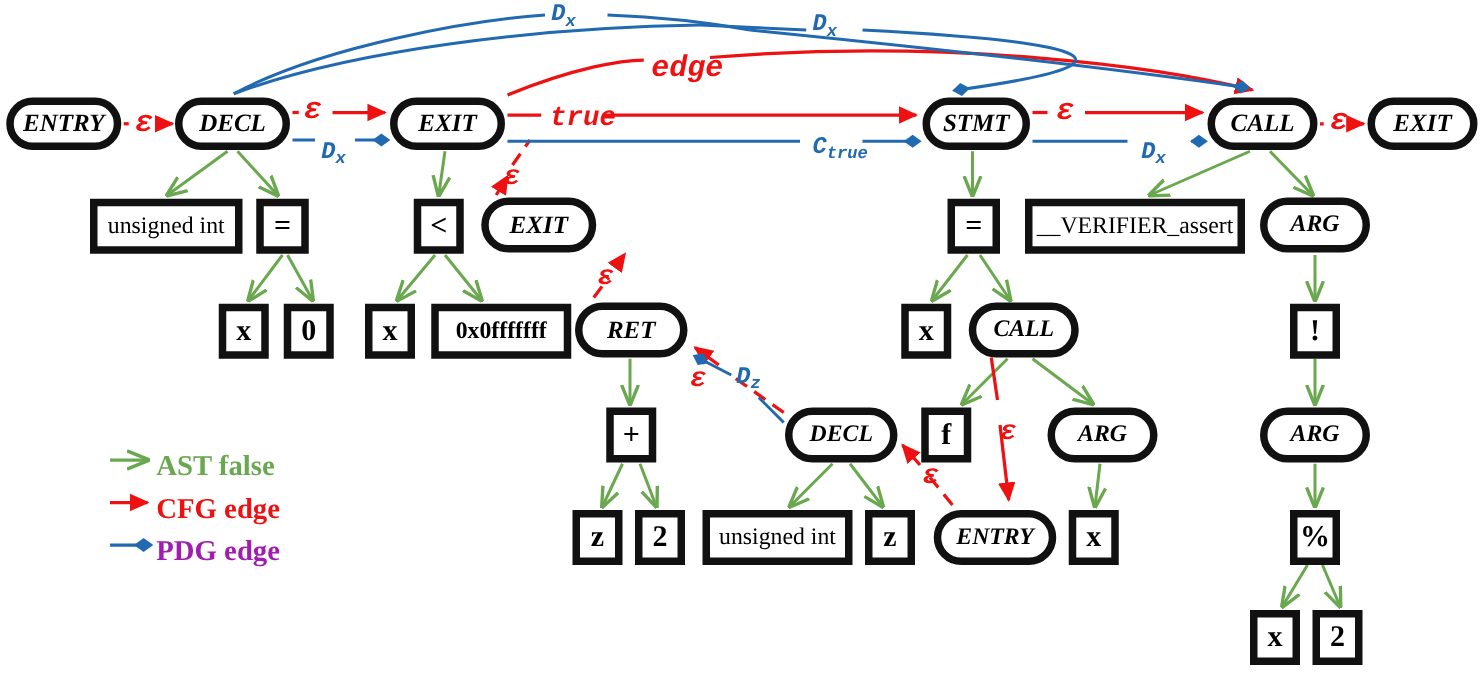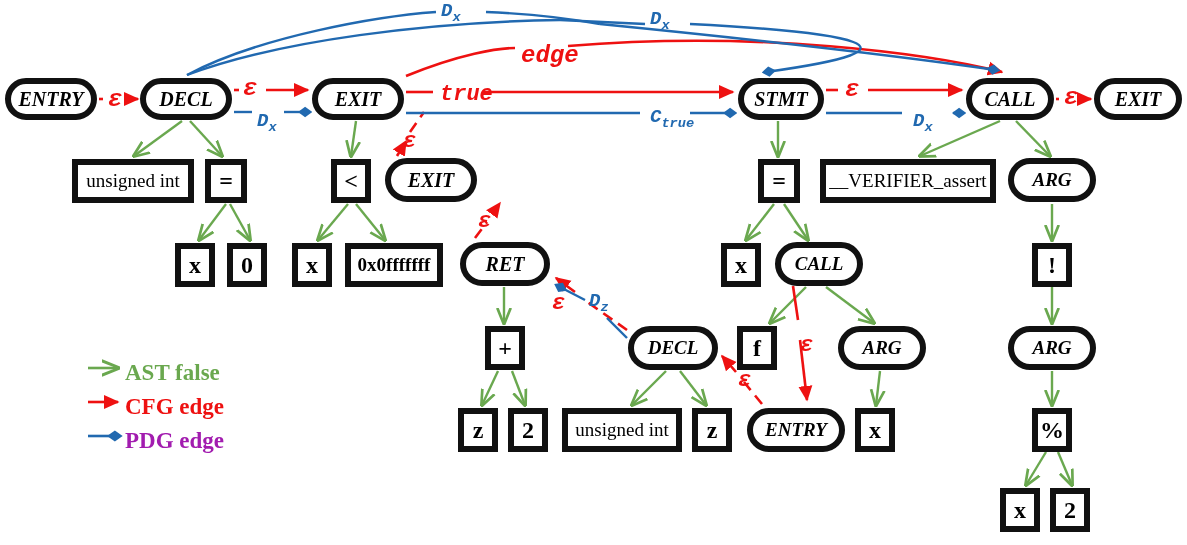--- a/index.html
+++ b/index.html
@@ -158,21 +158,21 @@
       </div>
       <div class="node rect bold" style="left: 175px; top: 243px; width: 40px; height: 44px; font-size: 24px; border-color: rgb(17, 17, 17);">
         <span>x</span>
       </div>
       <div class="node rect bold" style="left: 227px; top: 243px; width: 40px; height: 44px; font-size: 24px; border-color: rgb(17, 17, 17);">
         <span>0</span>
       </div>
       <div class="node rect bold" style="left: 292px; top: 243px; width: 40px; height: 44px; font-size: 24px; border-color: rgb(17, 17, 17);">
         <span>x</span>
       </div>
-      <div class="node rect bold" style="left: 345px; top: 243px; width: 98px; height: 44px; font-size: 19px; border-color: rgb(17, 17, 17);">
+      <div class="node rect bold" style="left: 345px; top: 243px; width: 112px; height: 44px; font-size: 19px; border-color: rgb(17, 17, 17);">
         <span>0x0fffffff</span>
       </div>
       <div class="node oval bold" style="left: 460px; top: 242px; width: 90px; height: 44px; font-size: 20px; border-color: rgb(17, 17, 17);">
         <span>RET</span>
       </div>
       <div class="node rect bold" style="left: 721px; top: 243px; width: 40px; height: 44px; font-size: 24px; border-color: rgb(17, 17, 17);">
         <span>x</span>
       </div>
       <div class="node oval bold" style="left: 775px; top: 242px; width: 88px; height: 44px; font-size: 19px; border-color: rgb(17, 17, 17);">
         <span>CALL</span>

